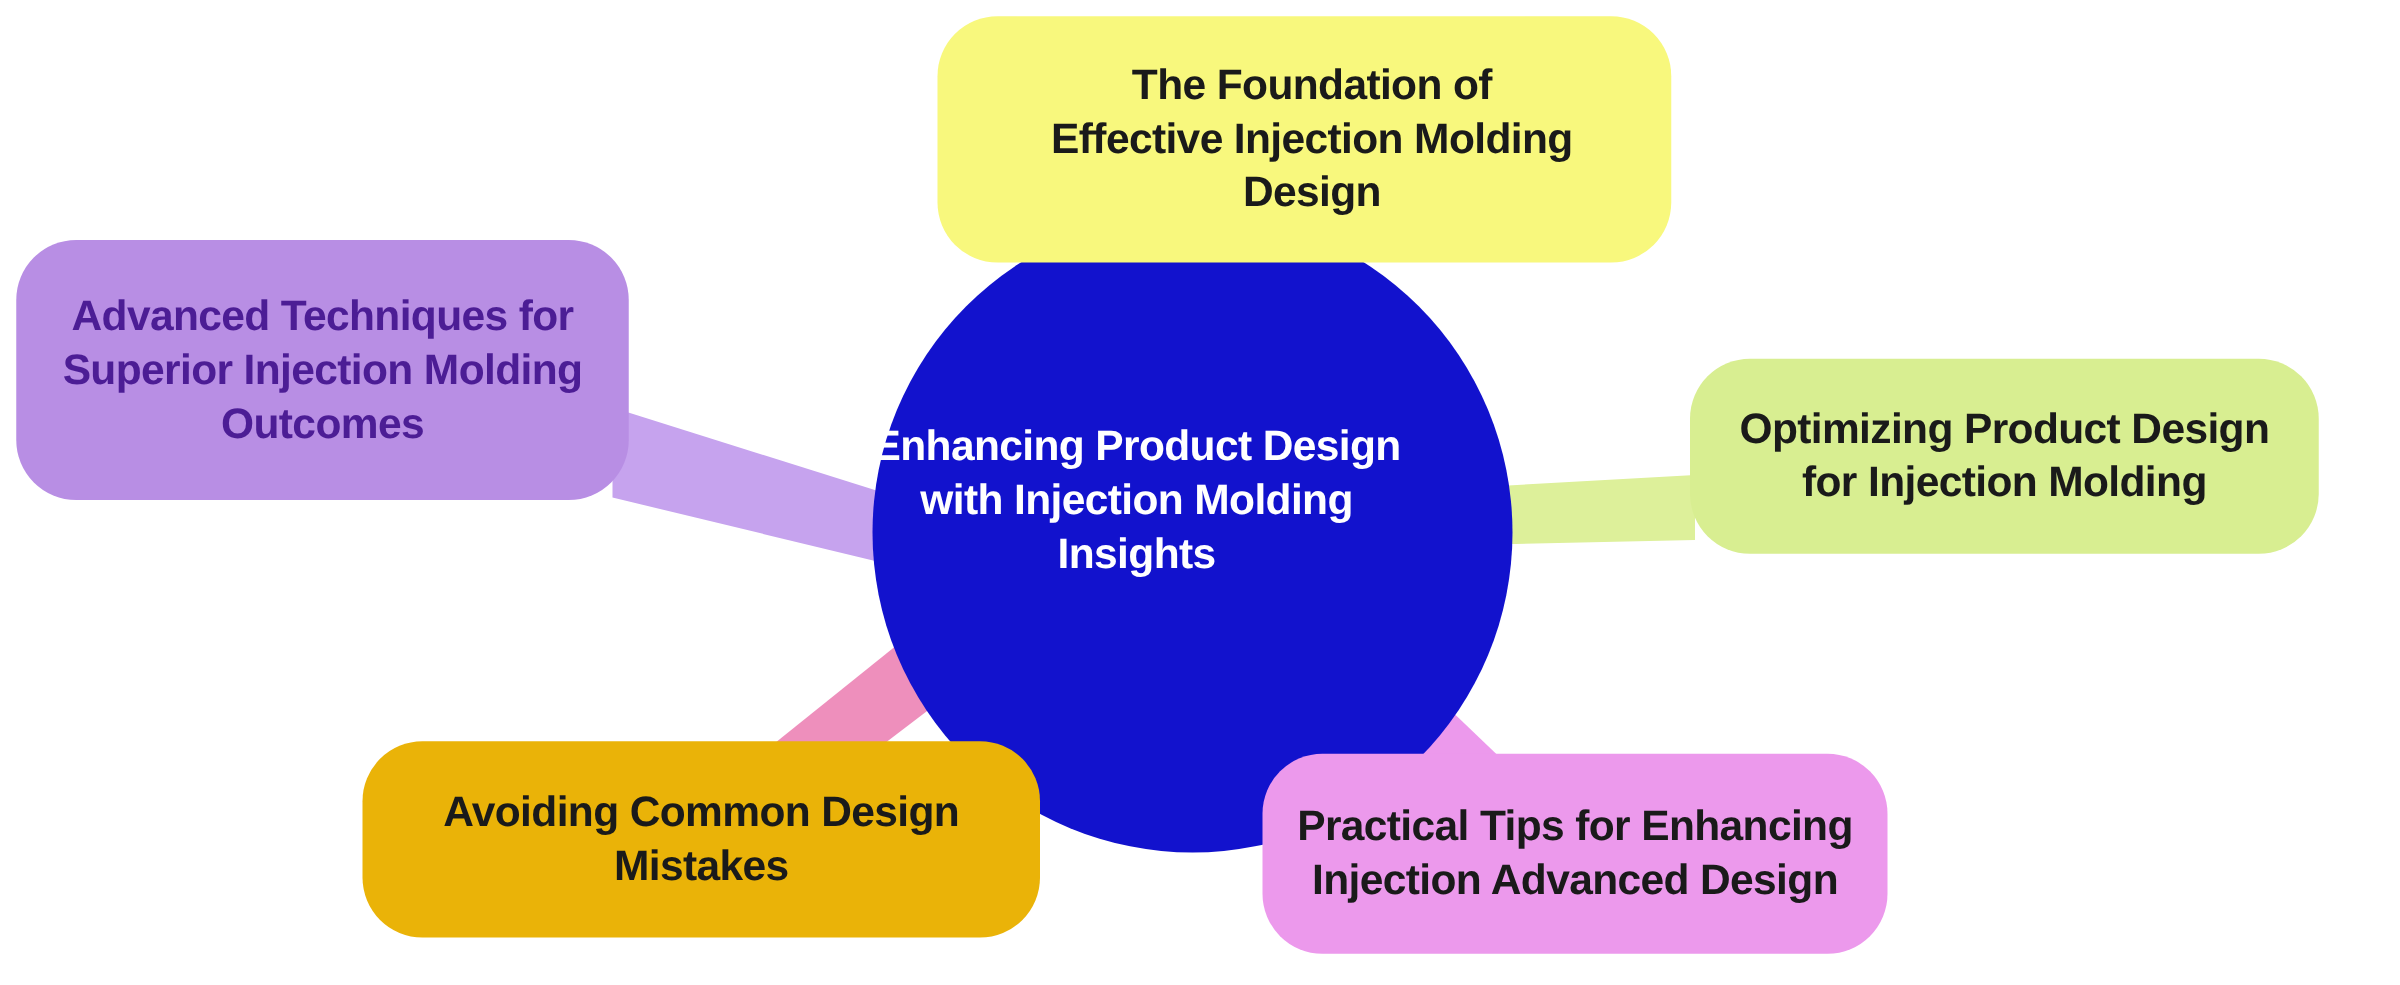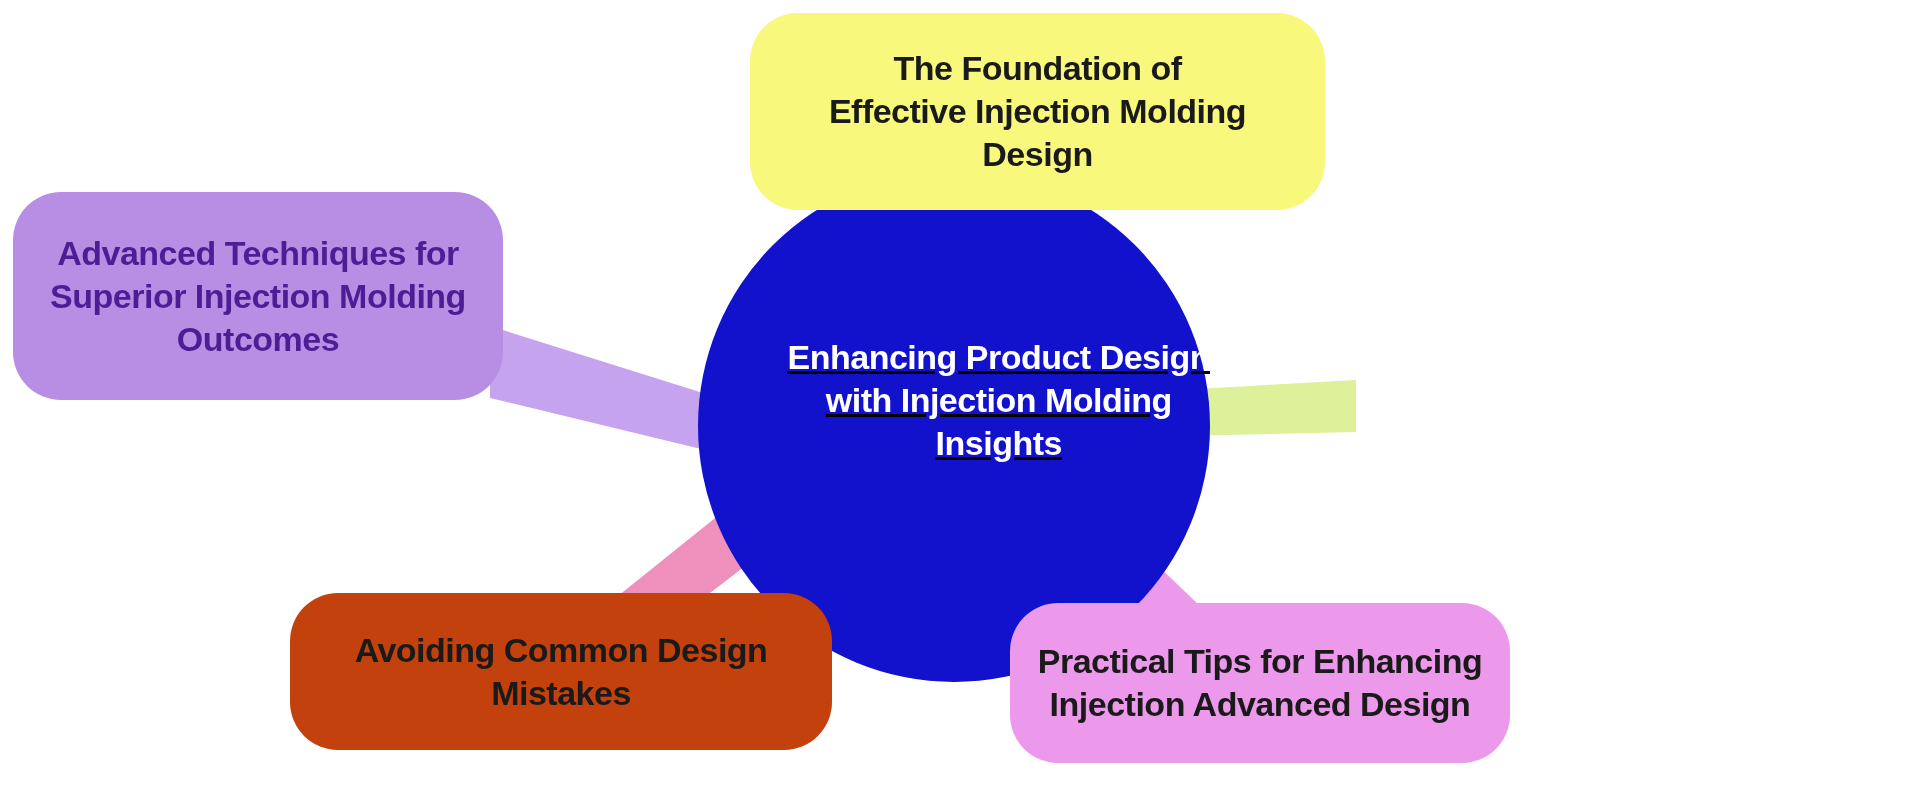--- a/index.html
+++ b/index.html
@@ -28,22 +28,21 @@
     position: absolute;
     left: 698px;
     top: 170px;
     width: 512px;
     height: 512px;
     border-radius: 50%;
     background: #1212cd;
     z-index: 2;
     display: flex;
     align-items: center;
-    justify-content: flex-end;
-    text-decoration: underline;
+    justify-content: flex-start;
   }
   .root-node .label {
     transform: translateY(-26px);
     color: #ffffff;
   }
   .node {
     position: absolute;
     z-index: 3;
     display: flex;
     align-items: center;
@@ -55,33 +54,34 @@
     text-align: center;
     font-weight: bold;
     font-size: 34px;
     line-height: 43px;
     letter-spacing: -0.5px;
     color: #1a1a1a;
   }
   .node-foundation {
     left: 750px; top: 13px; width: 575px; height: 197px;
     background: #f8f87d;
+    padding-left: 12px;
   }
   .node-advanced {
     left: 13px; top: 192px; width: 490px; height: 208px;
     background: #b88ee4;
   }
   .node-advanced .label { color: #4c1d95; }
   .node-optimizing {
     left: 1352px; top: 287px; width: 503px; height: 156px;
     background: #d8ee91;
   }
   .node-avoiding {
     left: 290px; top: 593px; width: 542px; height: 157px;
-    background: #c2410c;
+    background: #eab308;
   }
   .node-practical {
     left: 1010px; top: 603px; width: 500px; height: 160px;
     background: #ec99ec;
   }
 </style>
 </head>
 <body>
 
 <div class="canvas">
@@ -104,20 +104,24 @@
 Effective Injection Molding
 Design</div>
   </div>
 
   <div class="node node-advanced">
     <div class="label">Advanced Techniques for
 Superior Injection Molding
 Outcomes</div>
   </div>
 
+  <div class="node node-optimizing">
+    <div class="label">Optimizing Product Design
+for Injection Molding</div>
+  </div>
 
   <div class="node node-avoiding">
     <div class="label">Avoiding Common Design
 Mistakes</div>
   </div>
 
   <div class="node node-practical">
     <div class="label">Practical Tips for Enhancing
 Injection Advanced Design</div>
   </div>

